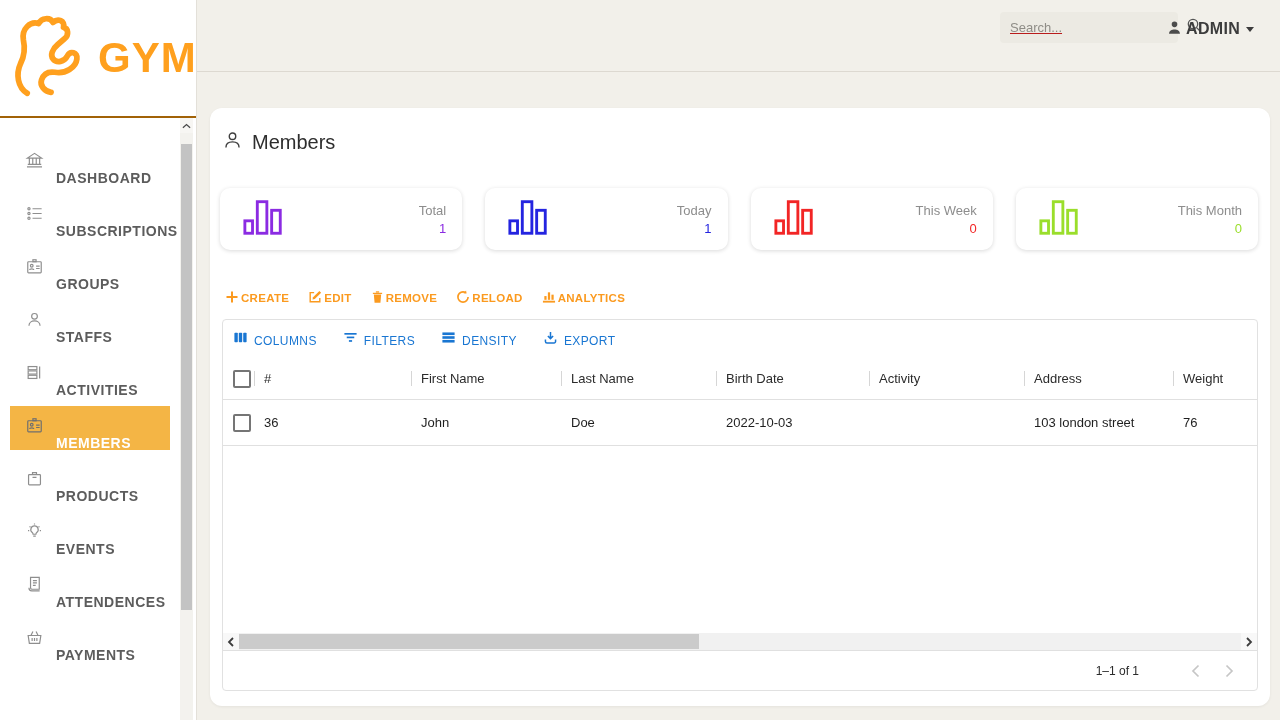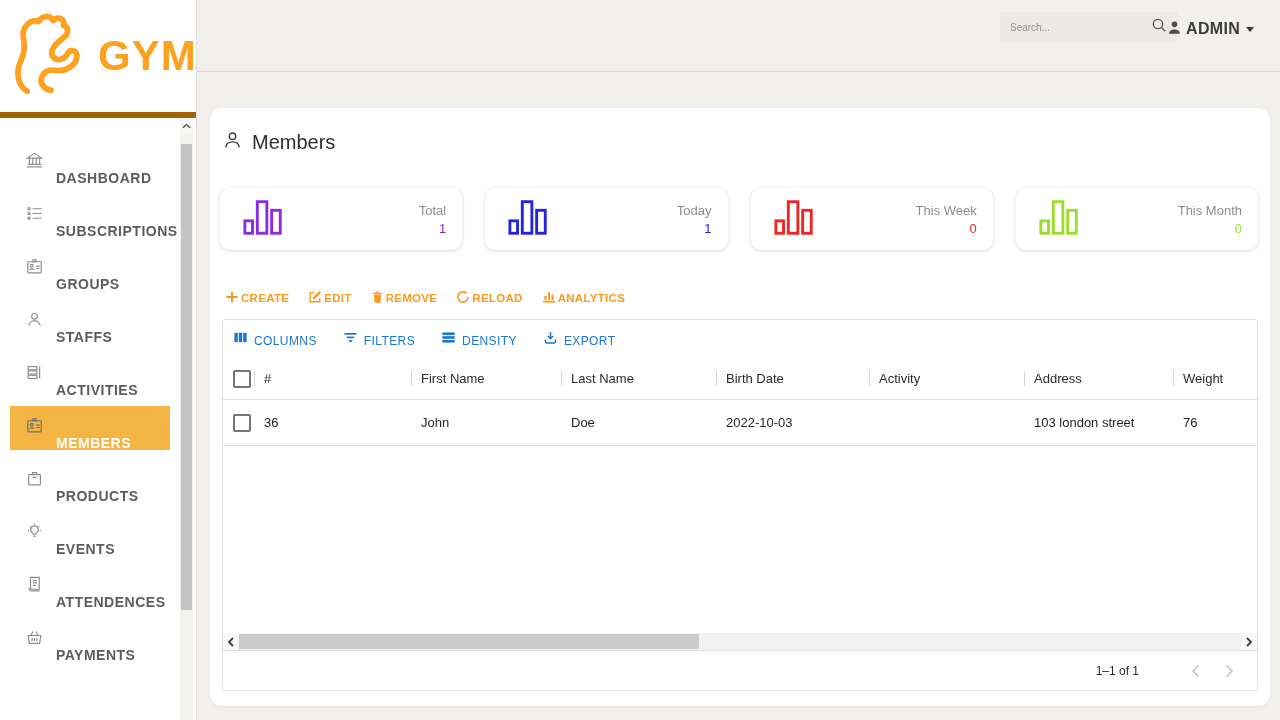--- a/index.html
+++ b/index.html
@@ -2,21 +2,21 @@
 <html><head>
 <meta charset="utf-8">
 <style>
   * { box-sizing: border-box; margin: 0; padding: 0; }
   html,body { width:1280px; height:720px; overflow:hidden;
     font-family:"Liberation Sans", sans-serif; background:#f2f0ea; }
 
   
   .sidebar { position:absolute; left:0; top:0; width:197px; height:720px;
     background:#fff; border-right:1px solid #e3e0d9; }
-  .logo { height:118px; border-bottom:6px solid #a16207; display:flex;
+  .logo { height:118px; border-bottom:2px solid #a16207; display:flex;
     align-items:center; padding-left:10px; gap:2px; cursor:pointer; }
   .logo-text { font-size:42px; font-weight:800; color:#ffa01e; letter-spacing:1px; }
   .menu { position:absolute; top:118px; left:0; width:180px; padding-top:18px; }
   .mi { height:53px; margin:0 10px; display:flex; align-items:center;
     padding-left:15px; gap:12px; cursor:pointer; color:#8e8e8e; }
   .mi .lbl { font-size:14px; font-weight:600; letter-spacing:.5px; color:#5c5c5c;margin-top:30px; }
   .mi.active { background:#f4b545; height:44px; margin:4.5px 10px; color:#6f6f6f; }
   .mi.active .lbl { color:#fff; font-weight:700; }
   .mi svg { flex:0 0 auto; }
 
@@ -27,21 +27,21 @@
   .sb-thumb { position:absolute; top:26px; left:1px; width:11px; height:466px;
     background:#c3c3c3; cursor:grab; }
 
   
   .topbar { position:absolute; left:197px; right:0; top:0; height:72px;
     background:#f2f0ea; border-bottom:1px solid #ddd9d1; }
   .search { position:absolute; top:12px; right:102px; width:178px; height:31px;
     background:#eceae3; border-radius:4px; display:flex; align-items:center;
     padding:0 10px; }
   .search input { flex:1; border:none; outline:none; background:transparent;
-    font-size:10px; color:#b91c1c; font-family:"Liberation Sans",sans-serif; }
+    font-size:13px; color:#b91c1c; font-family:"Liberation Sans",sans-serif;text-decoration:underline; }
   .search input::placeholder { color:#8f8d87; }
   .user { position:absolute; top:19px; right:26px; height:20px; display:flex;
     align-items:center; gap:4px; cursor:pointer; }
   .user .uname { font-size:16px; font-weight:700; color:#3c3c3c; letter-spacing:.3px; }
   .caret { width:0; height:0; border-left:4px solid transparent;
     border-right:4px solid transparent; border-top:5px solid #3c3c3c; margin-left:2px; }
 
   
   .card { position:absolute; left:210px; top:108px; width:1060px; height:598px;
     background:#fff; border-radius:12px; box-shadow:0 1px 3px rgba(0,0,0,.06);

